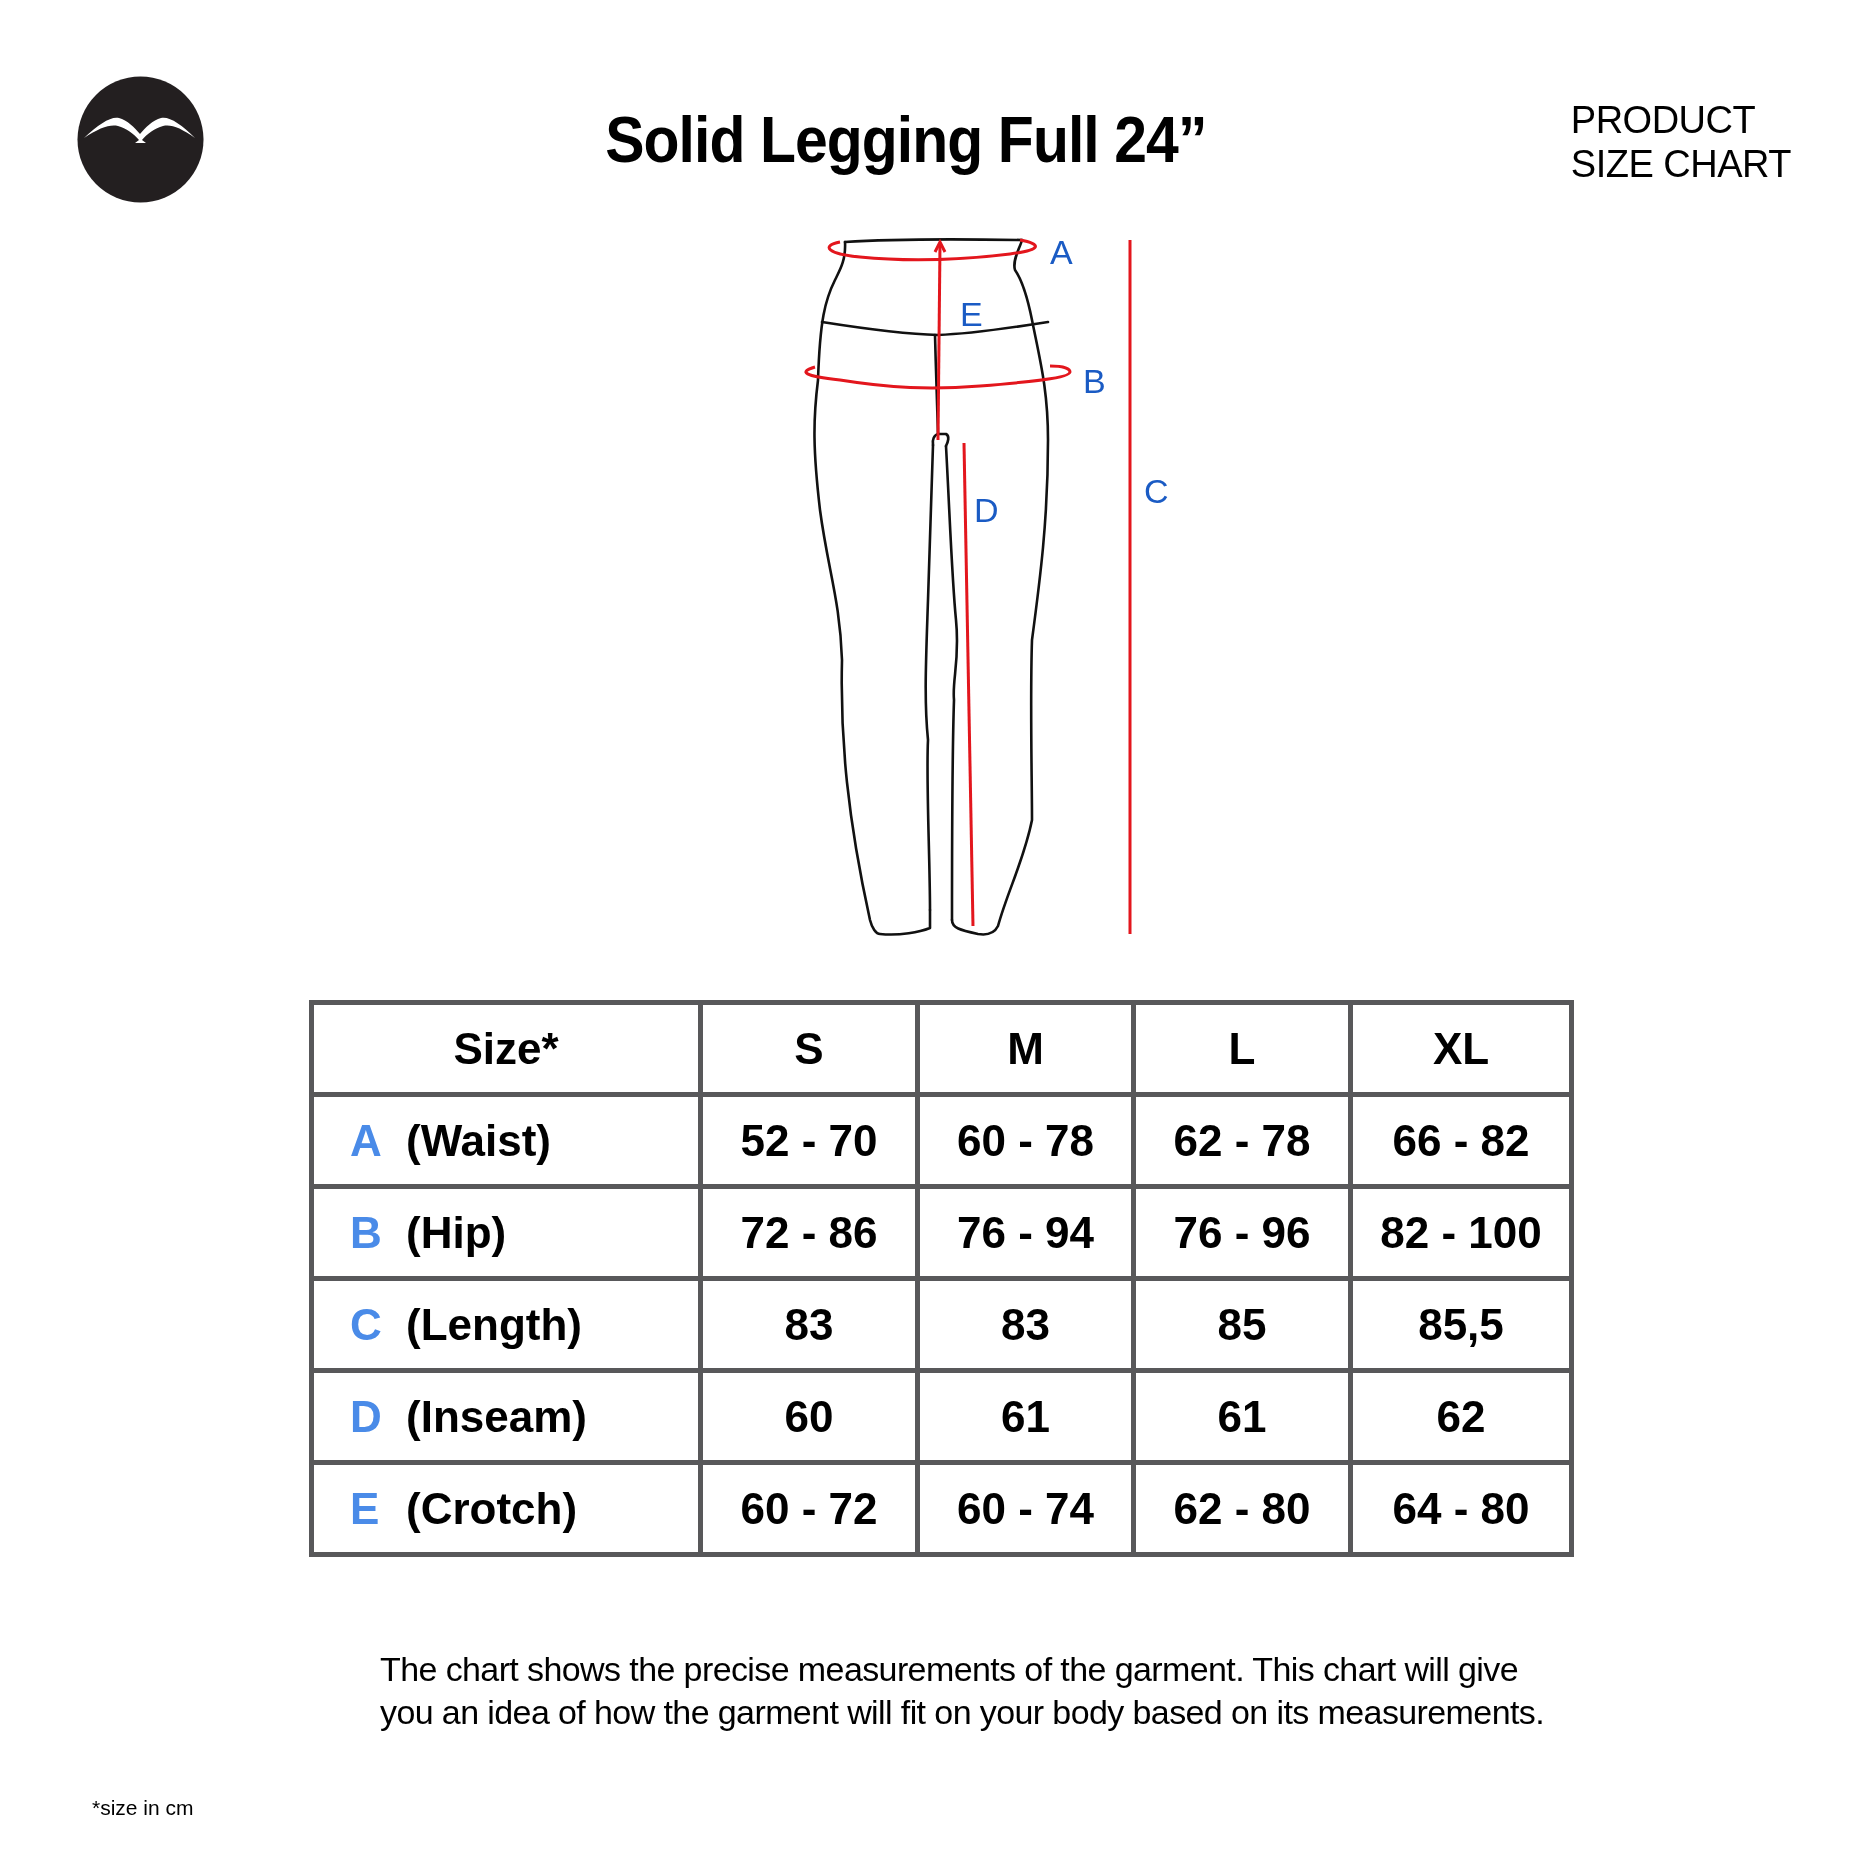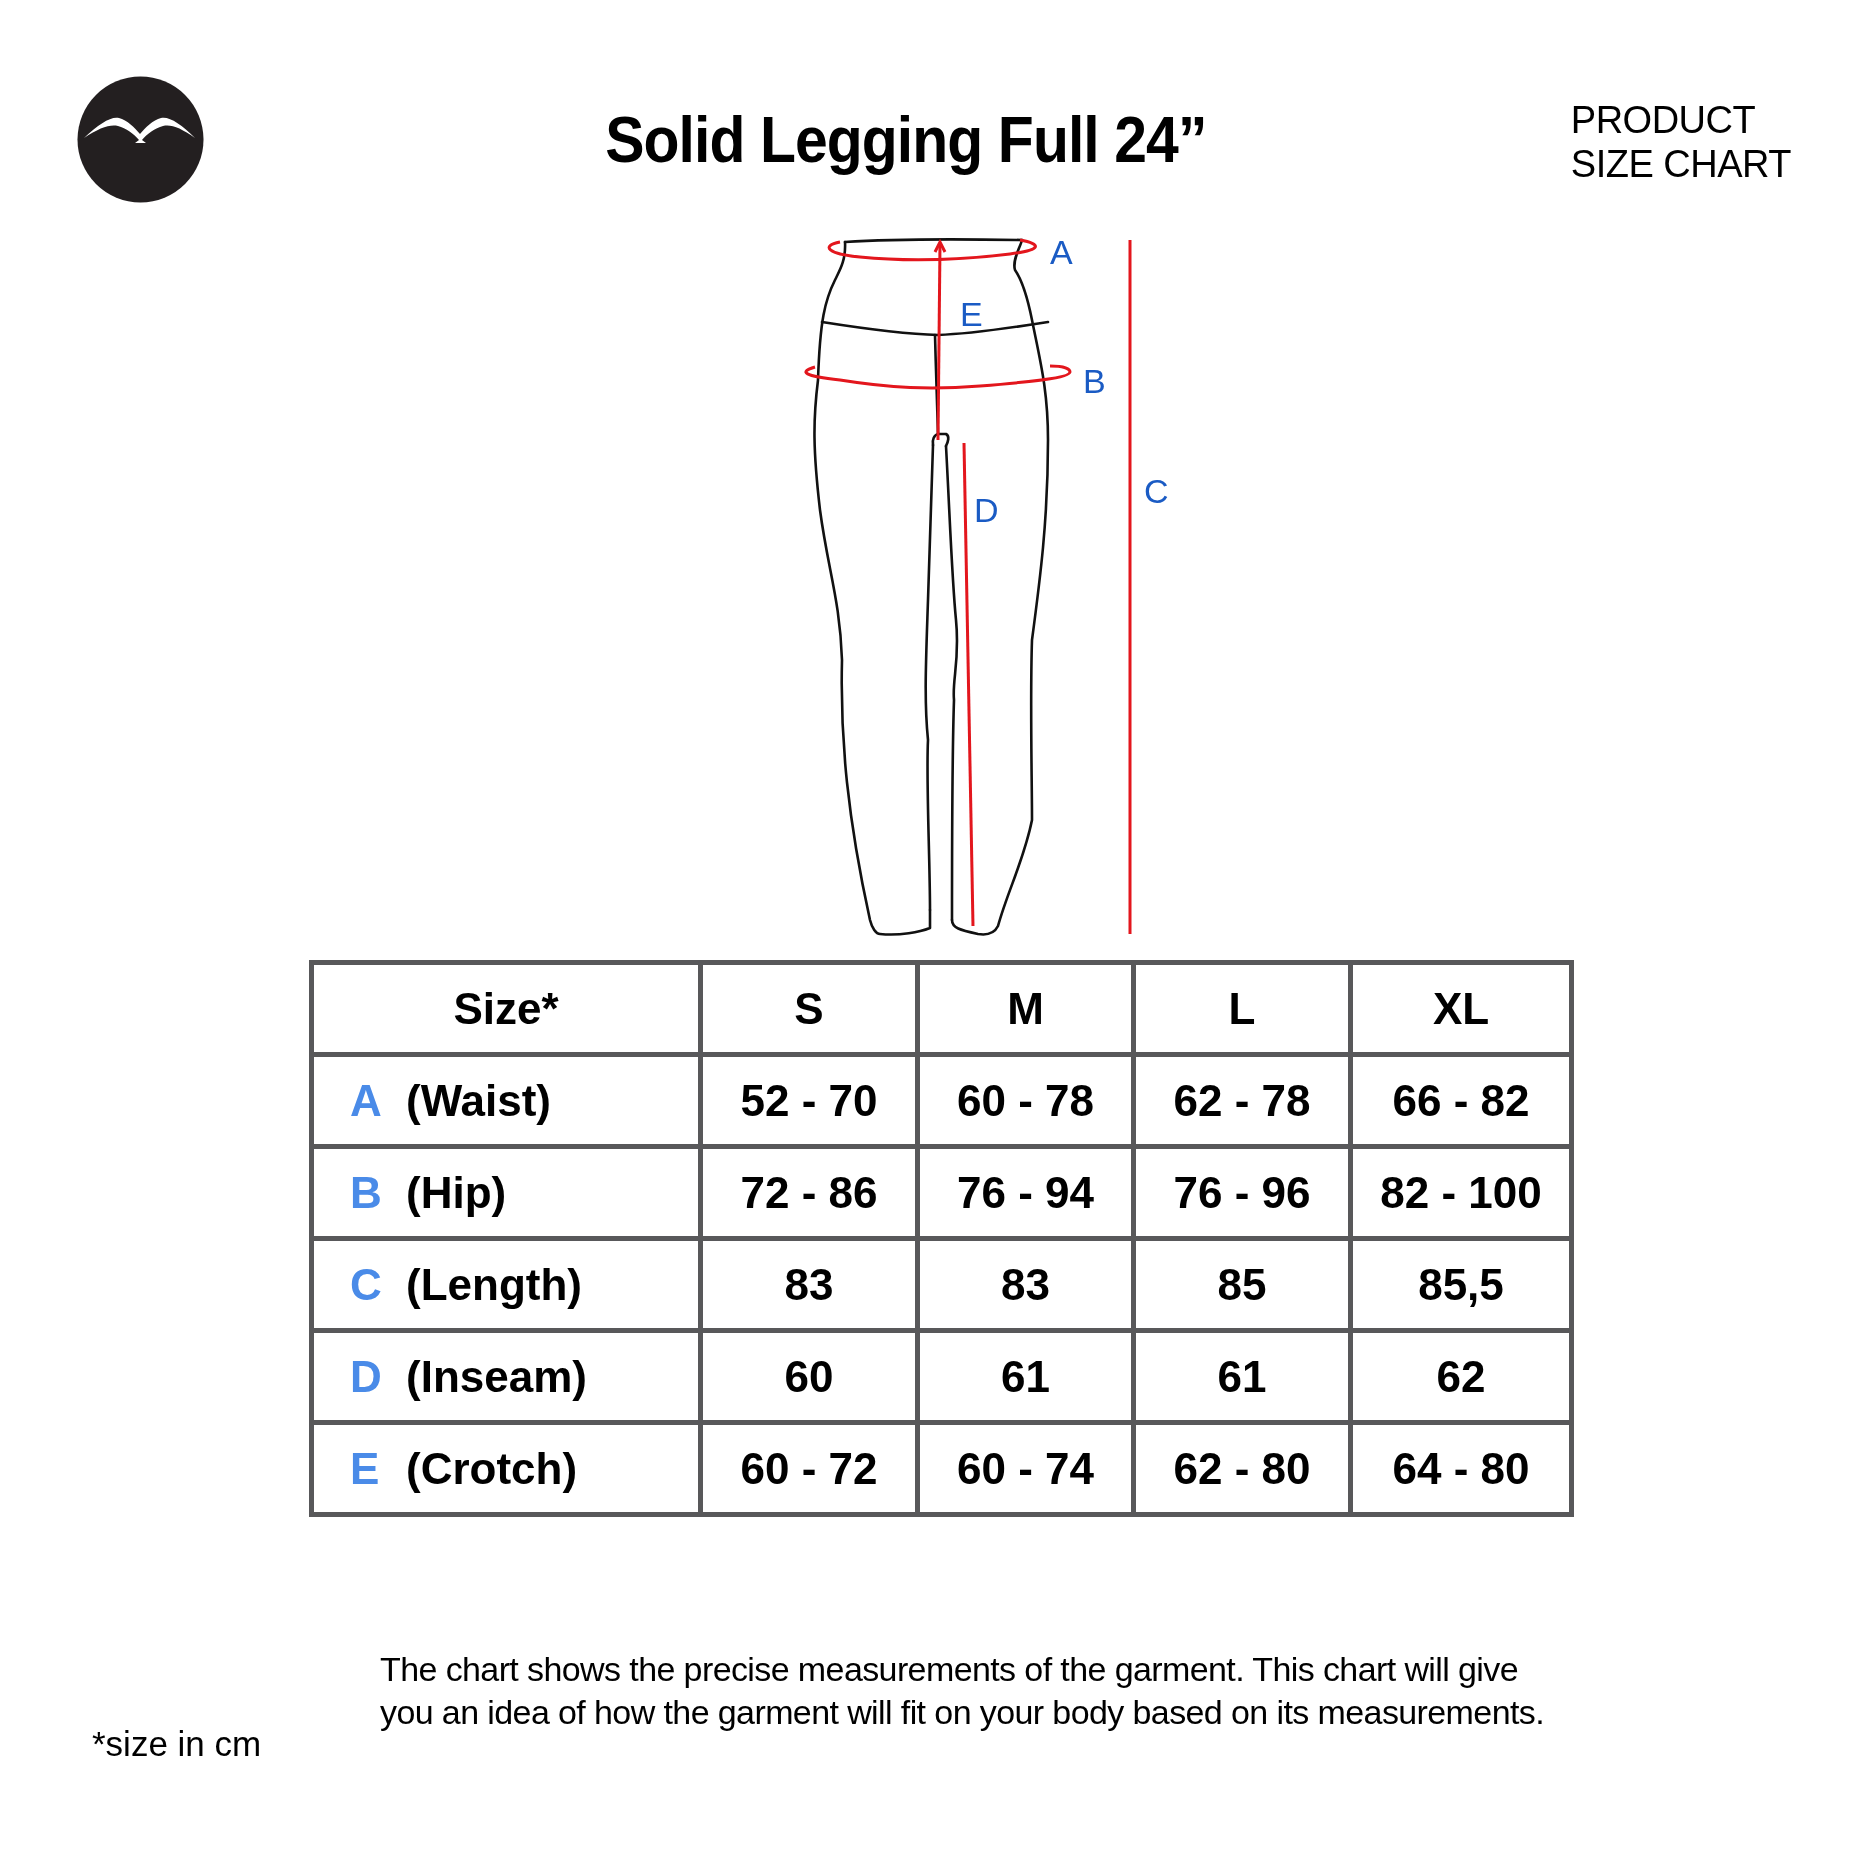--- a/index.html
+++ b/index.html
@@ -5,31 +5,31 @@
   html, body { margin: 0; padding: 0; background: #ffffff; }
   body { width: 1875px; height: 1875px; position: relative; overflow: hidden;
          font-family: "Liberation Sans", "DejaVu Sans", sans-serif; color: #000; }
   .logo { position: absolute; left: 77px; top: 76px; width: 127px; height: 127px; }
   .title { position: absolute; left: 0; width: 1811px; top: 100px; text-align: center;
            font-size: 64px; font-weight: 700; letter-spacing: -1px; line-height: 80px; }
   .title span { display: inline-block; transform: scaleX(0.92); }
   .corner { position: absolute; right: 84px; top: 98px; text-align: left;
             font-size: 38px; line-height: 44px; font-weight: 400; letter-spacing: -0.5px; }
   .diagram { position: absolute; left: 780px; top: 220px; width: 420px; height: 740px; }
-  table.sizes { position: absolute; left: 309px; top: 960px; width: 1260px;
+  table.sizes { position: absolute; left: 309px; top: 1000px; width: 1260px;
                 border-collapse: collapse; table-layout: fixed; }
   table.sizes td, table.sizes th { border: 5px solid #58585a; height: 87px; padding: 0;
                 text-align: center; font-size: 44px; font-weight: 700; }
   table.sizes th { font-weight: 700; }
   table.sizes td.rowlabel { text-align: left; padding-left: 36px; }
   .rowletter { color: #4a8be8; display: inline-block; width: 56px; }
   .rowname { color: #000; margin-top: 44px; }
   .note { position: absolute; left: 380px; width: 1180px; top: 1648px; text-align: left;
           font-size: 34px; line-height: 43px; letter-spacing: -0.6px; }
-  .unit { position: absolute; left: 92px; top: 1724px; font-size: 35px; }
+  .unit { position: absolute; left: 92px; top: 1796px; font-size: 21px; }
 </style>
 </head>
 <body>
 
 <svg class="logo" viewBox="0 0 127 127">
   <circle cx="63.5" cy="63.5" r="63" fill="#231f20"></circle>
   <path d="M7 62 C22 48 34 40 42 42 C50 44 58 52 63 58 C68 52 76 44 84 42 C92 40 104 48 118 62 C104 52 94 48 86 50 C78 52 70 58 65 64 L69 67 L58 67 L62 64 C57 58 49 52 41 50 C33 48 22 52 7 62 Z" fill="#ffffff"></path>
 </svg>
 
 <div class="title"><span>Solid Legging Full 24”</span></div>

